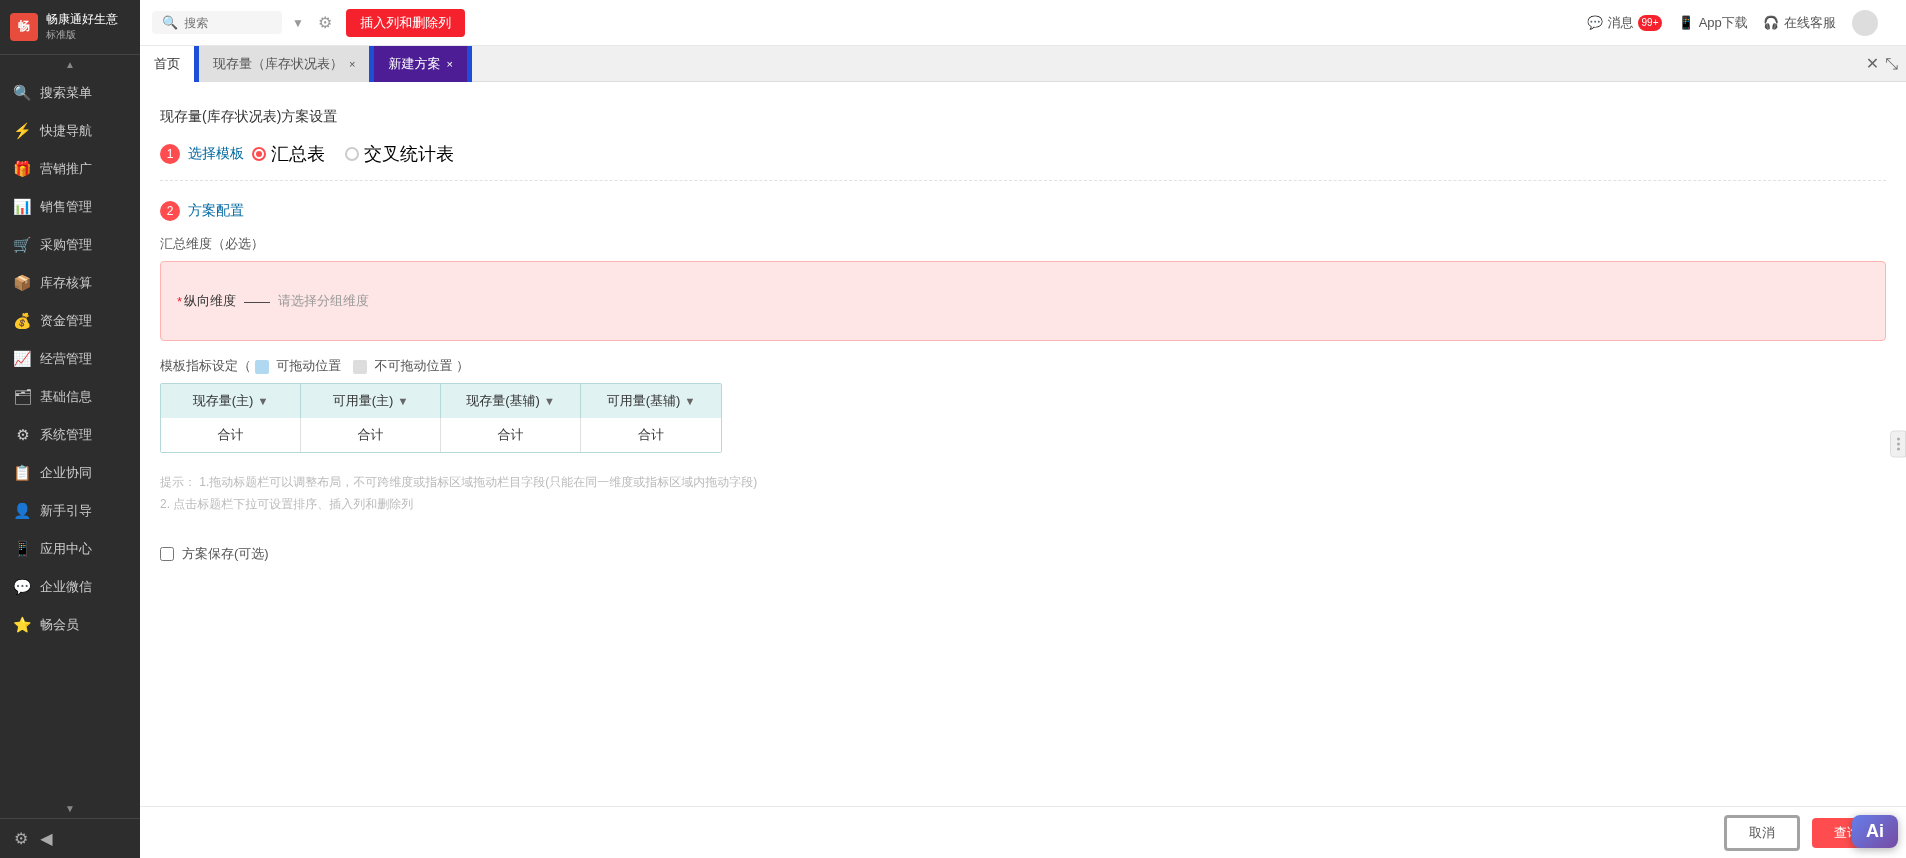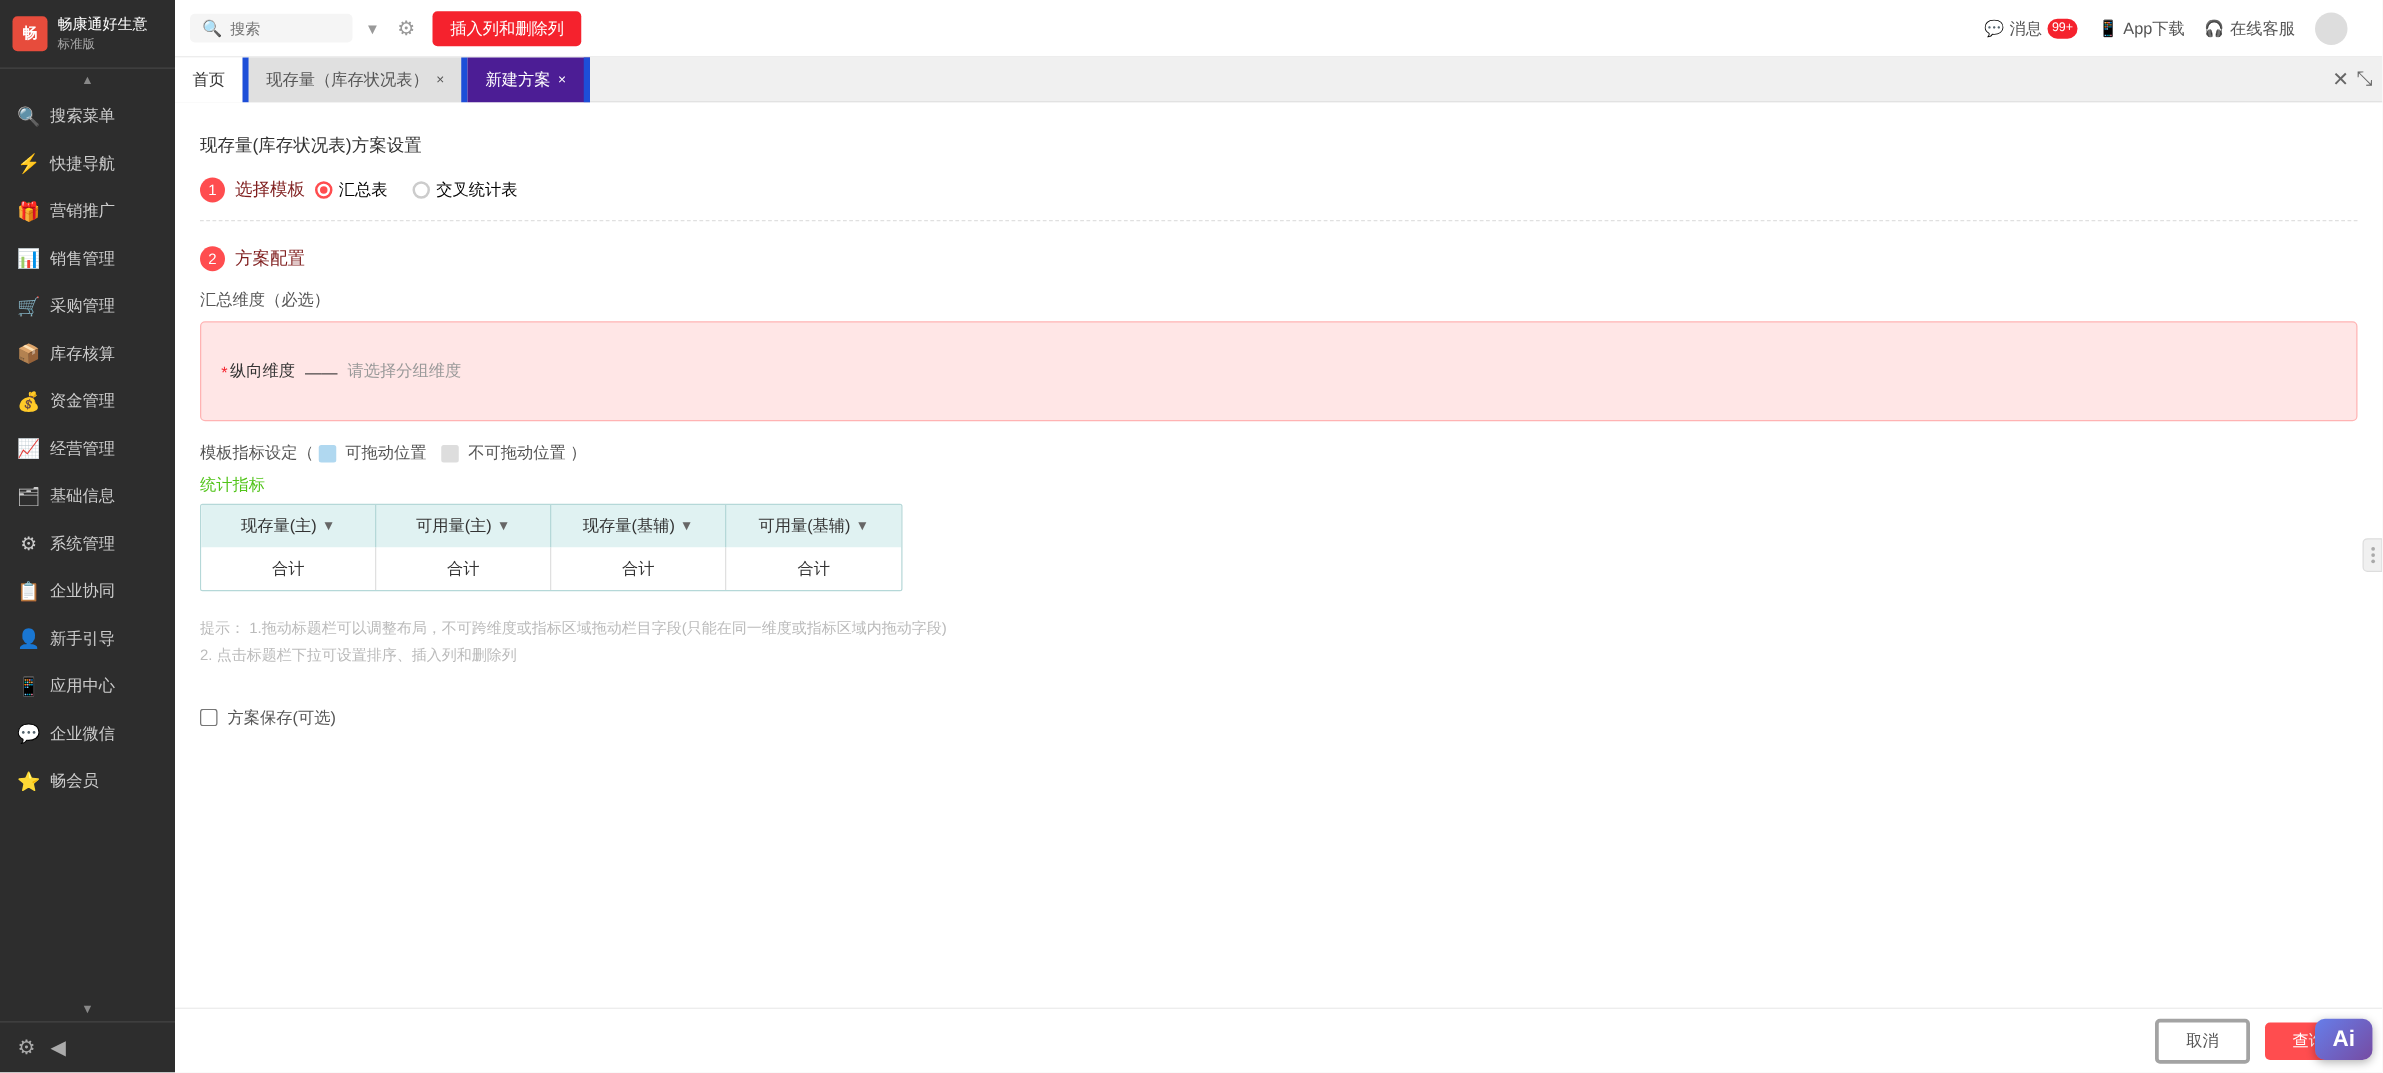--- a/index.html
+++ b/index.html
@@ -119,24 +119,24 @@
     .section { margin-bottom: 20px; }
     .section-header {
       display: flex; align-items: center; gap: 8px;
       margin-bottom: 14px;
     }
     .section-num {
       width: 20px; height: 20px; border-radius: 50%;
       background: #ff4d4f; color: #fff; font-size: 12px;
       display: flex; align-items: center; justify-content: center; flex-shrink: 0;
     }
-    .section-title { font-size: 14px; color: #7f1d1d; font-weight: 500; }
+    .section-title { font-size: 14px; color: #0369a1; font-weight: 500; }
 
     .radio-group { display: flex; align-items: center; gap: 20px; }
-    .radio-item { display: flex; align-items: center; gap: 5px; cursor: pointer; font-size: 13px; text-align: center; }
+    .radio-item { display: flex; align-items: center; gap: 5px; cursor: pointer; font-size: 18px; text-align: center; }
     .radio-dot {
       width: 14px; height: 14px; border-radius: 50%; border: 2px solid #ccc;
       display: flex; align-items: center; justify-content: center;
     }
     .radio-dot.selected { border-color: #ff4d4f; }
     .radio-dot.selected::after {
       content: ''; width: 6px; height: 6px; border-radius: 50%; background: #ff4d4f;
     }
 
     .section-divider { border: none; border-top: 1px dashed #e0e0e0; margin: 12px 0; }
@@ -403,21 +403,20 @@
         <span>模板指标设定（</span>
         <span class="indicator-badge"></span>
         <span>可拖动位置</span>
         <span style="margin:0 4px;"> </span>
         <span class="indicator-badge-gray"></span>
         <span>不可拖动位置</span>
         <span>）</span>
       </div>
 
       
-      <div class="stats-section-title">统计指标</div>
       <div class="stats-table">
         <div class="stats-table-header">
           <div class="stats-col">
             <span>现存量(主)</span>
             <span class="chevron">▼</span>
           </div>
           <div class="stats-col">
             <span>可用量(主)</span>
             <span class="chevron">▼</span>
           </div>

